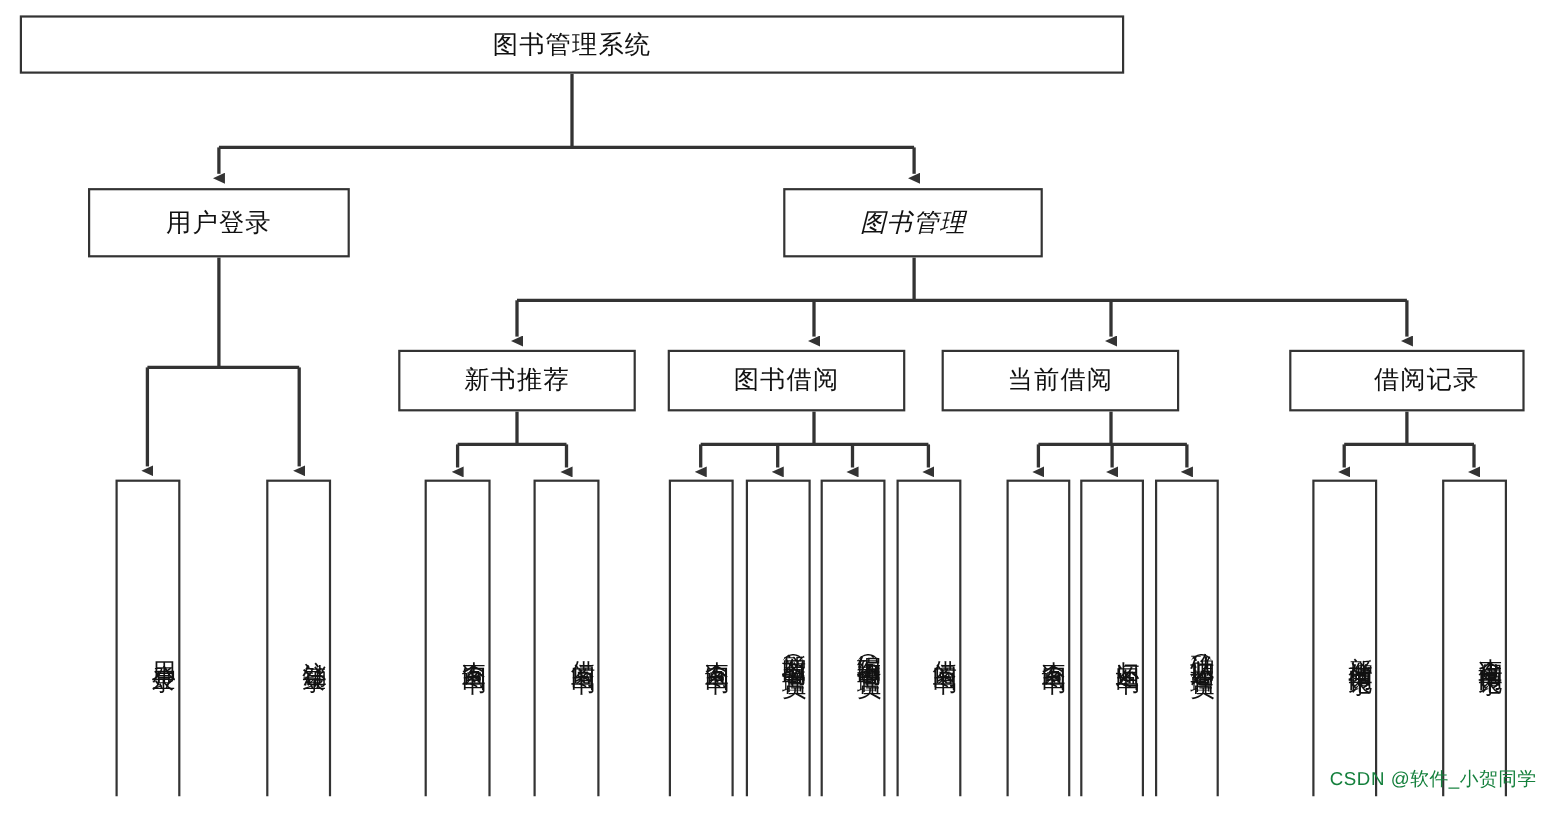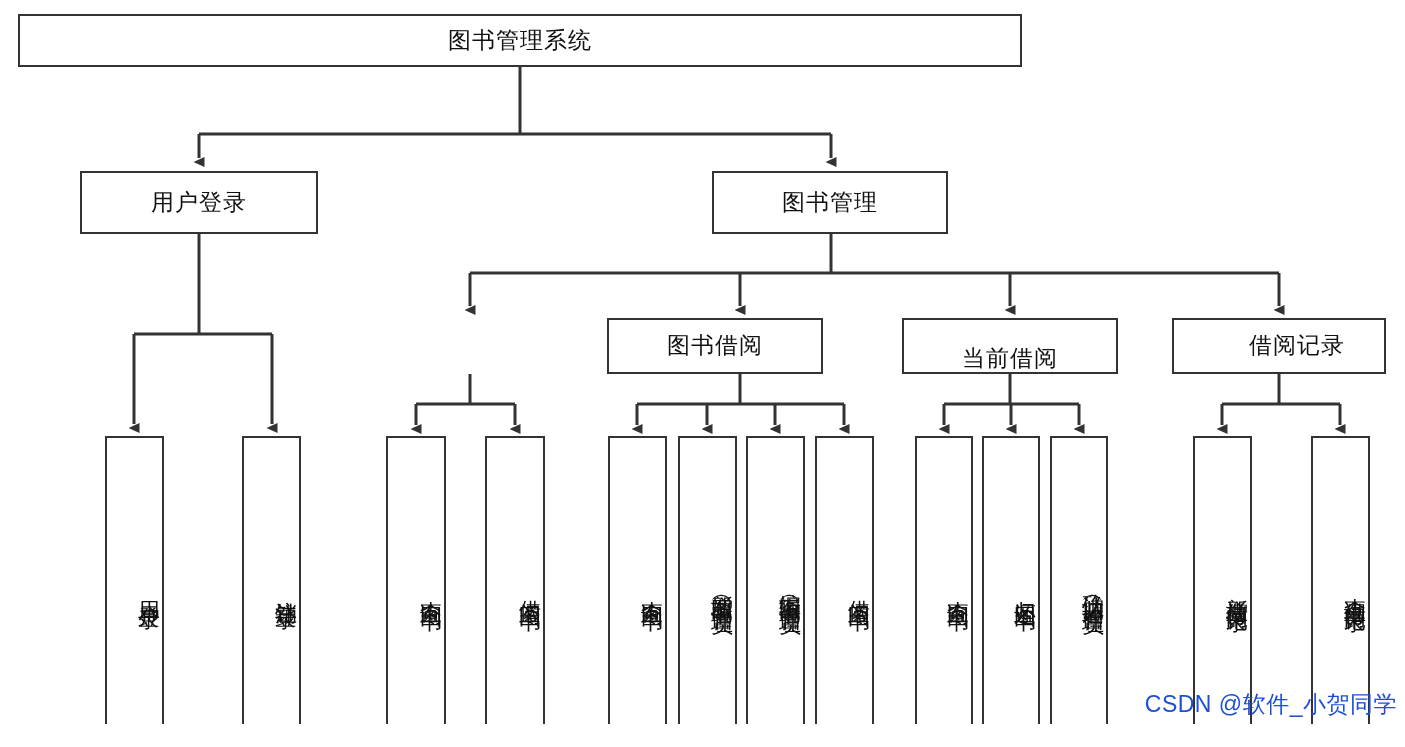--- a/index.html
+++ b/index.html
@@ -50,22 +50,22 @@
     left: 0;
     top: 0;
     width: 1405px;
     height: 747px;
     pointer-events: none;
   }
   .watermark {
     position: absolute;
     right: 8px;
     bottom: 4px;
-    font-size: 23px;
-    color: #1d4ed8;
+    font-size: 17px;
+    color: #15803d;
     letter-spacing: 0.5px;
     white-space: nowrap;
     margin-left: 33px;
   }
 </style>
 </head>
 <body>
 
 <div id="canvas">
 
@@ -120,30 +120,33 @@
   </svg>
 
   <div class="node horiz" style="left:18px; top:14px; width:1004px; height:53px;">
     <span class="lbl">图书管理系统</span>
   </div>
 
   <div class="node horiz" style="left:80px; top:171px; width:238px; height:63px;">
     <span class="lbl">用户登录</span>
   </div>
 
-  <div class="node horiz" style="left:712px; top:171px; width:236px; height:63px;">
+  <div class="node horiz" style="left:712px; top:171px; width:236px; height:63px;font-style:italic;">
     <span class="lbl">图书管理</span>
   </div>
 
+  <div class="node horiz" style="left:362px; top:318px; width:216px; height:56px;">
+    <span class="lbl">新书推荐</span>
+  </div>
 
   <div class="node horiz" style="left:607px; top:318px; width:216px; height:56px;">
     <span class="lbl">图书借阅</span>
   </div>
 
-  <div class="node horiz" style="left:902px; top:318px; width:216px; height:56px;align-items:flex-end;">
+  <div class="node horiz" style="left:856px; top:318px; width:216px; height:56px;">
     <span class="lbl">当前借阅</span>
   </div>
 
   <div class="node horiz" style="left:1172px; top:318px; width:214px; height:56px;padding-left:36px;">
     <span class="lbl">借阅记录</span>
   </div>
 
   <div class="node vert" style="left:105px; top:436px; width:59px; height:298px;">
     <span class="lbl">用户登录</span>
   </div>

